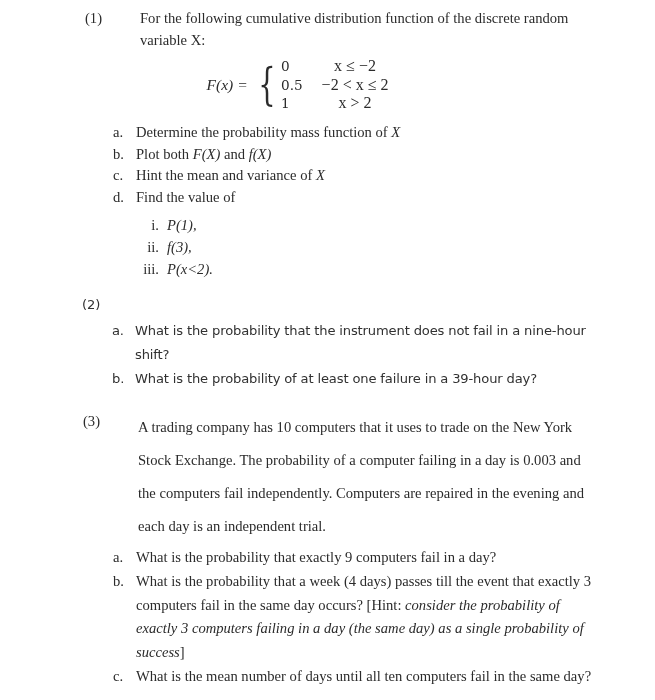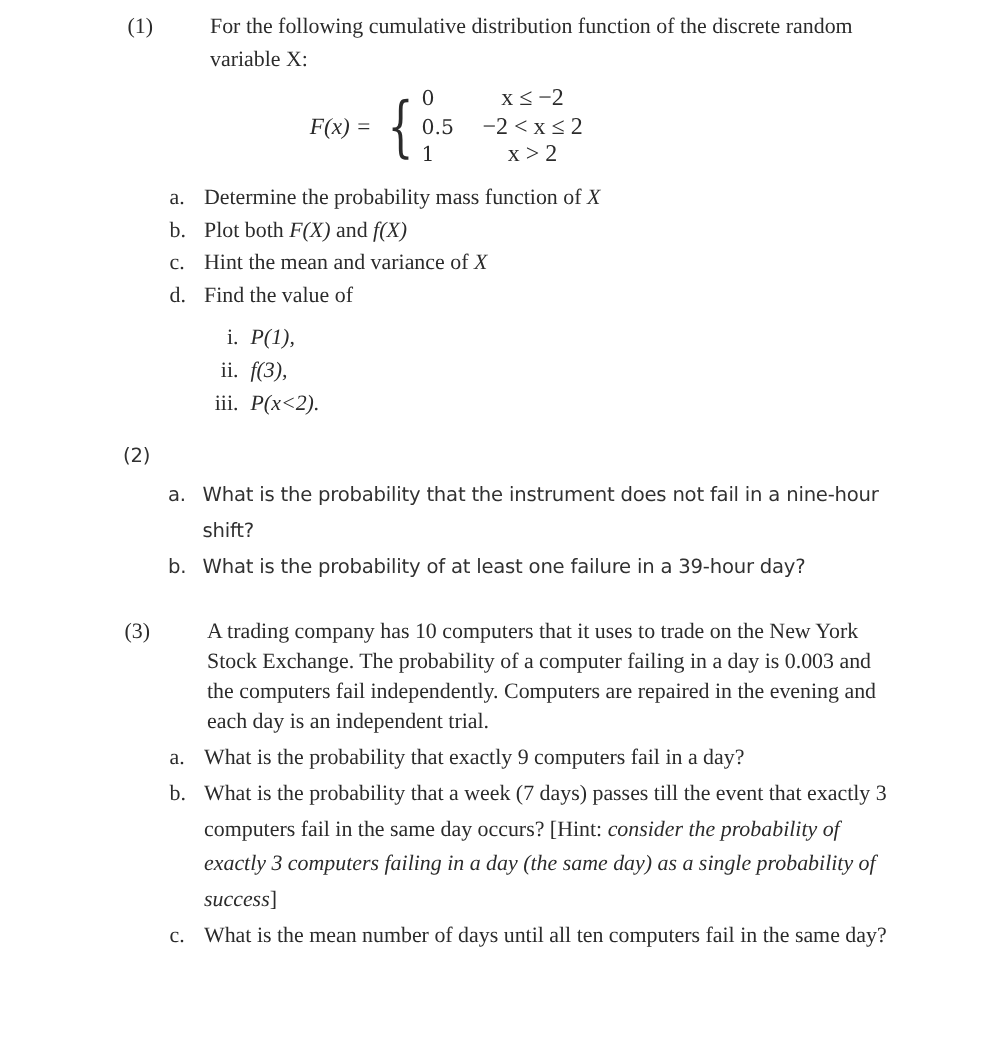--- a/index.html
+++ b/index.html
@@ -243,33 +243,33 @@
         <span class="sub-marker">b.</span>
         <span class="sub-text">What is the probability of at least one failure in a 39-hour day?</span>
       </li>
     </ul>
   </div>
 
   <div class="problem serif" style="top:411px; left:0;">
 
     <div class="q-row" style="padding-left:83px; padding-right:62px;">
       <div class="q-marker">(3)</div>
-      <div class="q-body" style="line-height:20px;">A trading company has 10 computers that it uses to trade on the New York Stock Exchange. The probability of a computer failing in a day is 0.003 and the computers fail independently. Computers are repaired in the evening and each day is an independent trial.</div>
+      <div class="q-body" style="line-height:33px;">A trading company has 10 computers that it uses to trade on the New York Stock Exchange. The probability of a computer failing in a day is 0.003 and the computers fail independently. Computers are repaired in the evening and each day is an independent trial.</div>
     </div>
 
     <ul class="sub-list" style="margin-top:3px; padding-left:113px; padding-right:62px;">
 
       <li class="sub-item" style="line-height:23.8px;">
         <span class="sub-marker">a.</span>
         <span class="sub-text">What is the probability that exactly 9 computers fail in a day?</span>
       </li>
 
       <li class="sub-item" style="line-height:23.8px;">
         <span class="sub-marker">b.</span>
-        <span class="sub-text"><span>What is the probability that a week (7 days) passes till the event that exactly 3 computers fail in the same day occurs? [Hint: </span><em class="hint">consider the probability of exactly 3 computers failing in a day (the same day) as a single probability of success</em><span>]</span></span>
+        <span class="sub-text"><span>What is the probability that a week (4 days) passes till the event that exactly 3 computers fail in the same day occurs? [Hint: </span><em class="hint">consider the probability of exactly 3 computers failing in a day (the same day) as a single probability of success</em><span>]</span></span>
       </li>
 
       <li class="sub-item" style="line-height:23.8px;">
         <span class="sub-marker">c.</span>
         <span class="sub-text">What is the mean number of days until all ten computers fail in the same day?</span>
       </li>
     </ul>
   </div>
 
 </div>

